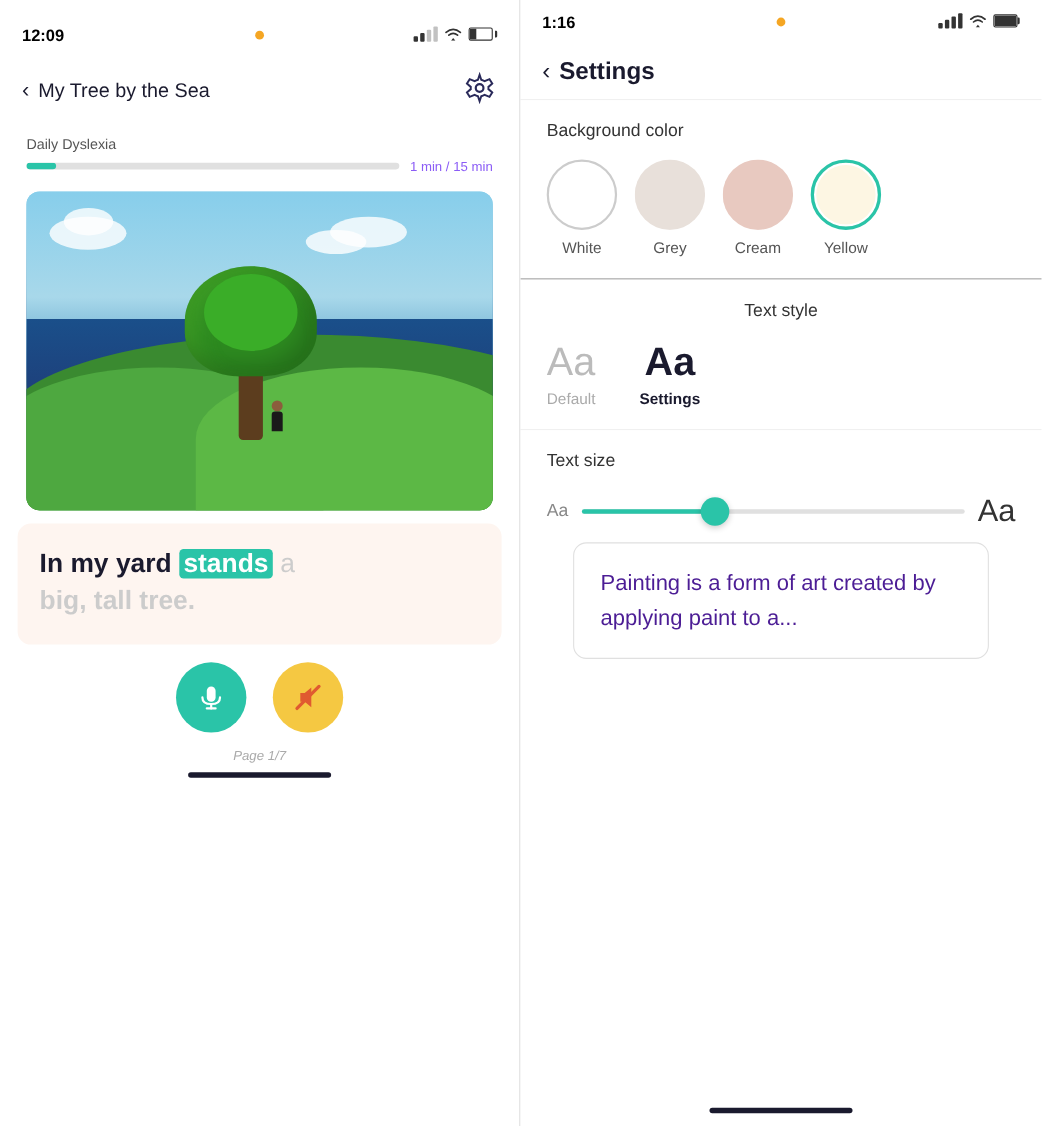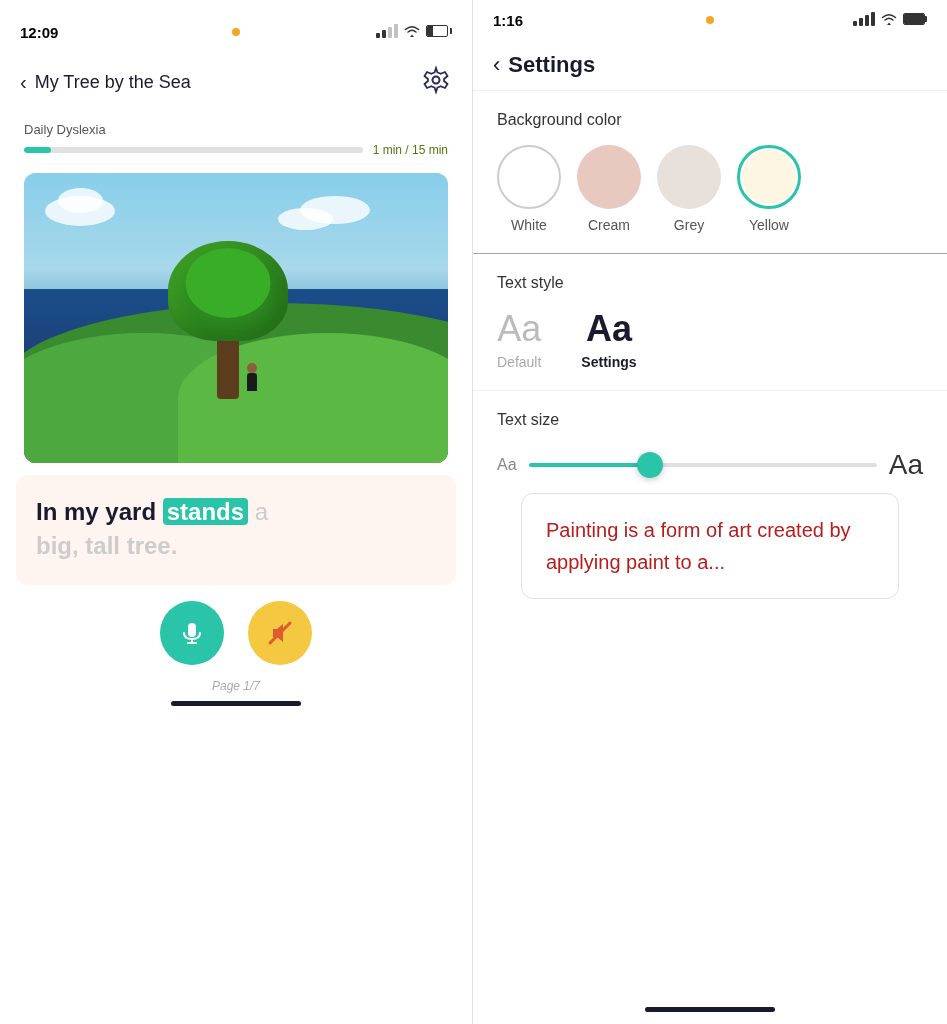--- a/index.html
+++ b/index.html
@@ -86,21 +86,21 @@
 
     .progress-bar-fill {
       height: 100%;
       width: 8%;
       background: #2ac4a8;
       border-radius: 3px;
     }
 
     .progress-time {
       font-size: 12px;
-      color: #4d7c0f;
+      color: #8b5cf6;
       white-space: nowrap;
     }
 
     .book-image {
       margin: 0 24px;
       border-radius: 12px;
       overflow: hidden;
       height: 290px;
       background: linear-gradient(180deg, #87ceeb 0%, #5ba3c9 30%, #1a4f8a 55%, #2d7a3a 70%, #4a9e3e 85%, #5cb85c 100%);
       position: relative;
@@ -381,20 +381,21 @@
     }
 
     .color-label {
       font-size: 14px;
       color: #555;
     }
 
     .text-style-section {
       padding: 20px 24px;
       border-bottom: 1px solid #f0f0f0;
+      text-align: center;
     }
 
     .text-style-options {
       display: flex;
       gap: 40px;
       align-items: flex-start;
       margin-top: 4px;
     }
 
     .text-style-option {
@@ -493,21 +494,21 @@
 
     .preview-box {
       margin: 12px 24px 0 24px;
       border: 1.5px solid #e0e0e0;
       border-radius: 12px;
       padding: 20px 24px;
     }
 
     .preview-text {
       font-size: 20px;
-      color: #b91c1c;
+      color: #4c1d95;
       line-height: 1.6;
     }
 
     .home-indicator-right {
       width: 130px;
       height: 5px;
       background: #1a1a2e;
       border-radius: 3px;
       margin: auto auto 12px auto;
     }
@@ -686,27 +687,27 @@
   <div class="settings-section">
     <div class="settings-section-label">Background color</div>
     <div class="color-options">
 
       <div class="color-option">
         <div class="color-circle" style="background:#ffffff; border: 2px solid #ccc;"></div>
         <span class="color-label">White</span>
       </div>
 
       <div class="color-option">
+        <div class="color-circle" style="background:#e8e0da; border: 2px solid transparent;"></div>
+        <span class="color-label">Grey</span>
+      </div>
+
+      <div class="color-option">
         <div class="color-circle" style="background:#e8c9c0; border: 2px solid transparent;"></div>
         <span class="color-label">Cream</span>
-      </div>
-
-      <div class="color-option">
-        <div class="color-circle" style="background:#e8e0da; border: 2px solid transparent;"></div>
-        <span class="color-label">Grey</span>
       </div>
 
       <div class="color-option">
         <div class="color-circle selected" style="background:#fdf6e3;"></div>
         <span class="color-label">Yellow</span>
       </div>
     </div>
   </div>
 
   <div class="text-style-section">

